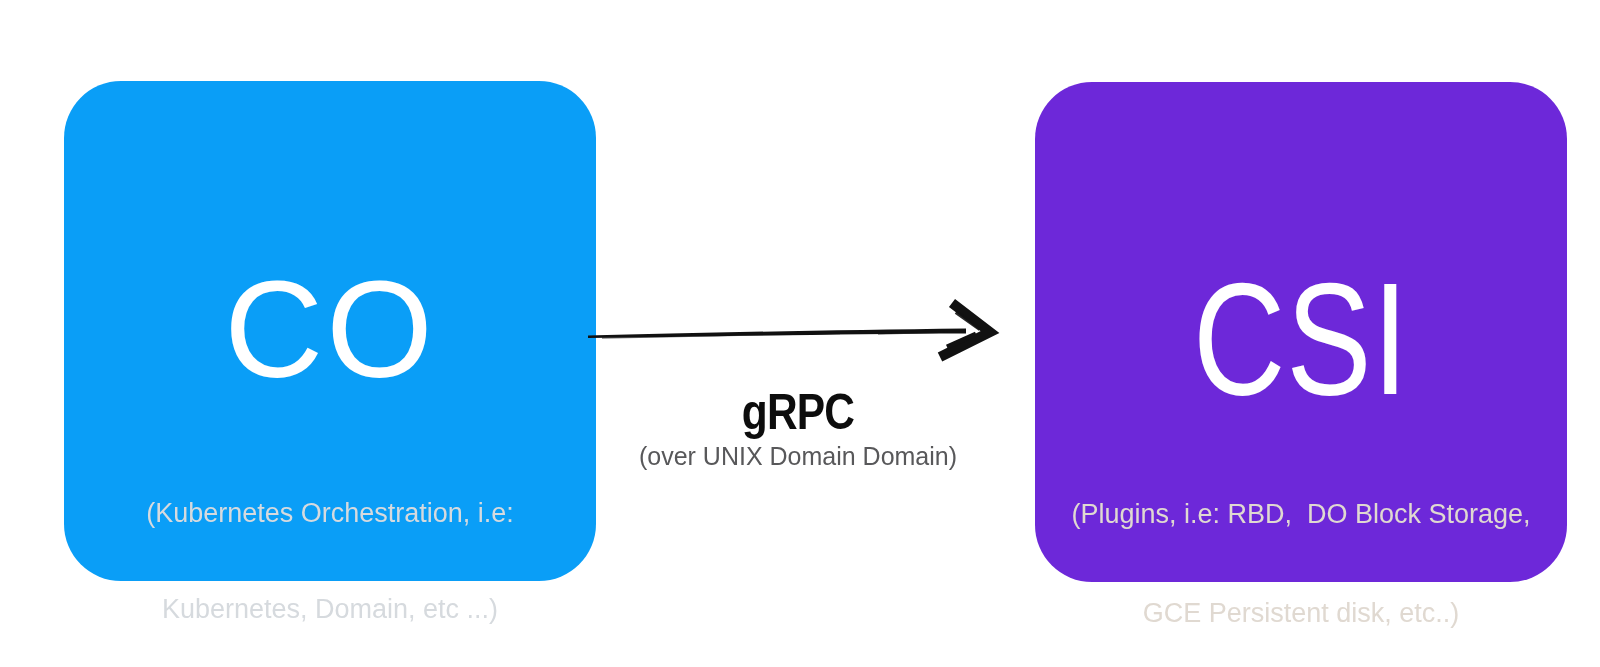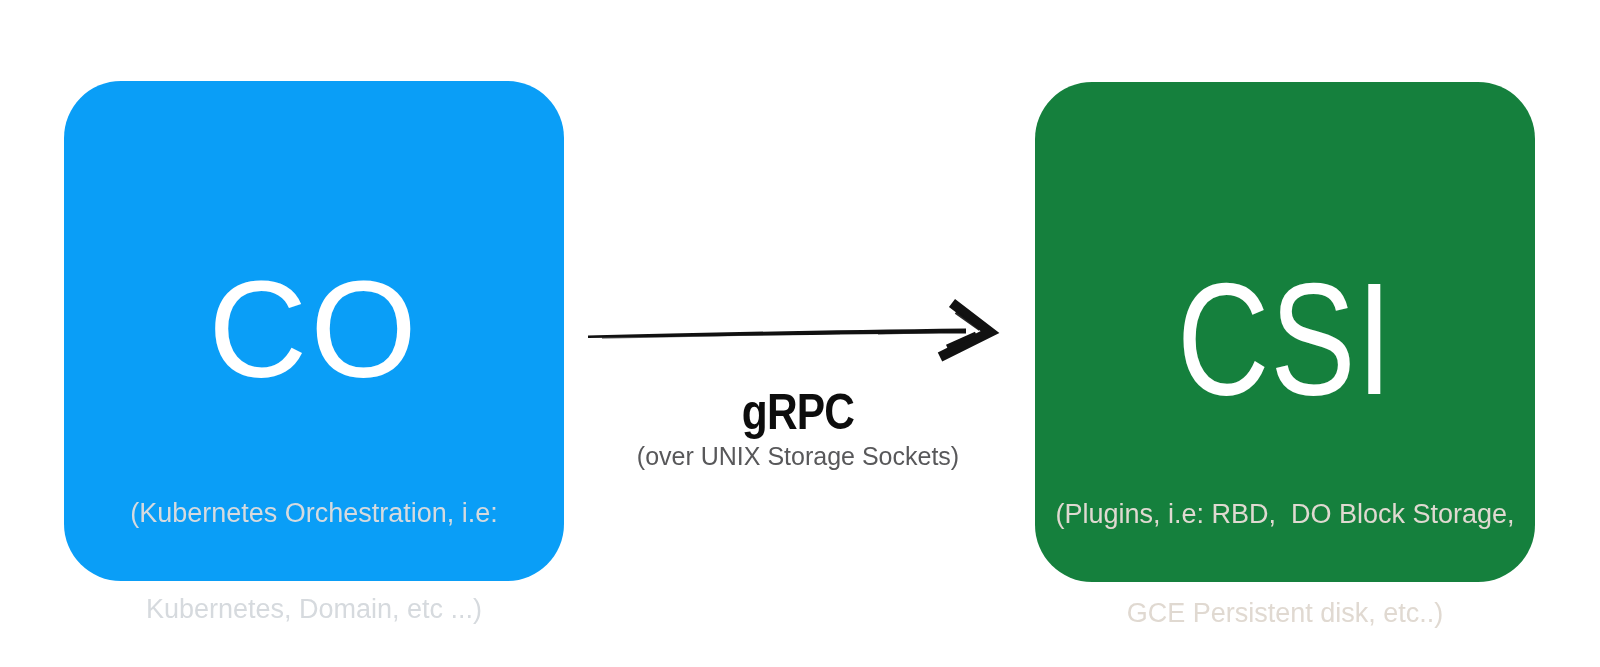--- a/index.html
+++ b/index.html
@@ -13,20 +13,21 @@
     width: 1600px;
     height: 667px;
     background: #ffffff;
     overflow: hidden;
   }
   .box {
     position: absolute;
     width: 500px;
     height: 500px;
     border-radius: 57px;
+    padding-left: 32px;
   }
   .box-co  { left: 64px;   top: 81px; }
   .box-csi { left: 1035px; top: 82px; }
   .abbr {
     position: absolute;
     left: 0; right: 0;
     text-align: center;
     color: #ffffff;
     line-height: 1;
     font-weight: 400;
@@ -100,21 +101,21 @@
 <div class="canvas">
 
   <div class="box box-co" style="background-color: rgb(10, 158, 247);">
     <div class="abbr abbr-co">CO</div>
     <div class="box-caption caption-co">
       <div>(Kubernetes Orchestration, i.e:</div>
       <div>Kubernetes, Domain, etc ...)</div>
     </div>
   </div>
 
-  <div class="box box-csi" style="background-color: #15803d;">
+  <div class="box box-csi" style="background-color: #6d28d9;">
     <div class="abbr abbr-csi">CSI</div>
     <div class="box-caption caption-csi">
       <div>(Plugins, i.e: RBD,  DO Block Storage,</div>
       <div>GCE Persistent disk, etc..)</div>
     </div>
   </div>
 
   <div class="arrow-wrap">
     <svg width="430" height="80" viewBox="0 0 430 80" xmlns="http://www.w3.org/2000/svg" aria-hidden="true">
 
@@ -124,16 +125,16 @@
       <path d="M300,42 l70,-2" stroke="#111111" stroke-width="1.5" fill="none" opacity="0.5"></path>
 
       <path d="M374,11 L412,40 L362,65" stroke="#111111" stroke-width="10" fill="none" stroke-linejoin="miter" stroke-linecap="butt"></path>
       <path d="M369,55 L398,42" stroke="#111111" stroke-width="5" fill="none"></path>
       <path d="M378,20 L402,37" stroke="#111111" stroke-width="4" fill="none" opacity="0.9"></path>
     </svg>
   </div>
 
   <div class="connector-labels">
     <div class="grpc-label">gRPC</div>
-    <div class="grpc-sublabel">(over UNIX Storage Sockets)</div>
+    <div class="grpc-sublabel">(over UNIX Domain Domain)</div>
   </div>
 
 </div>
 
 </body></html>

